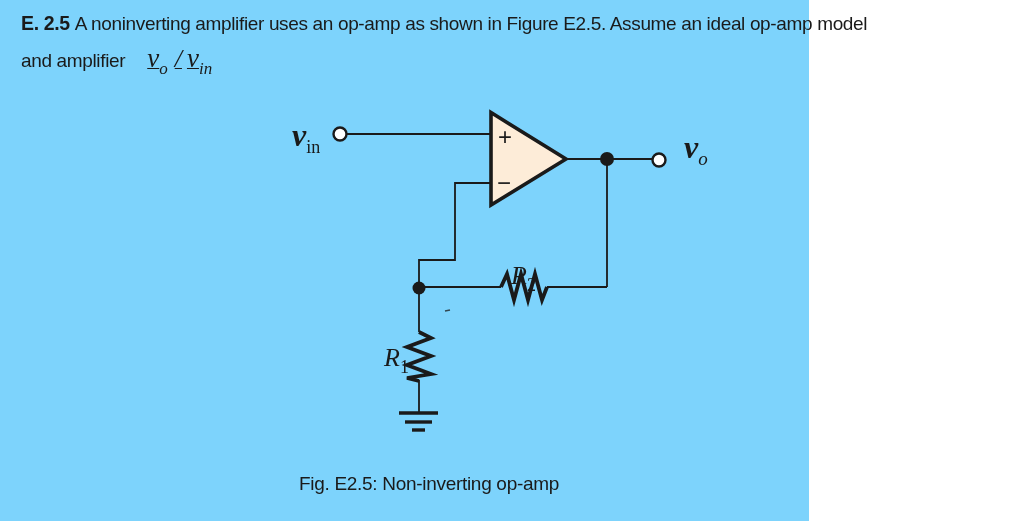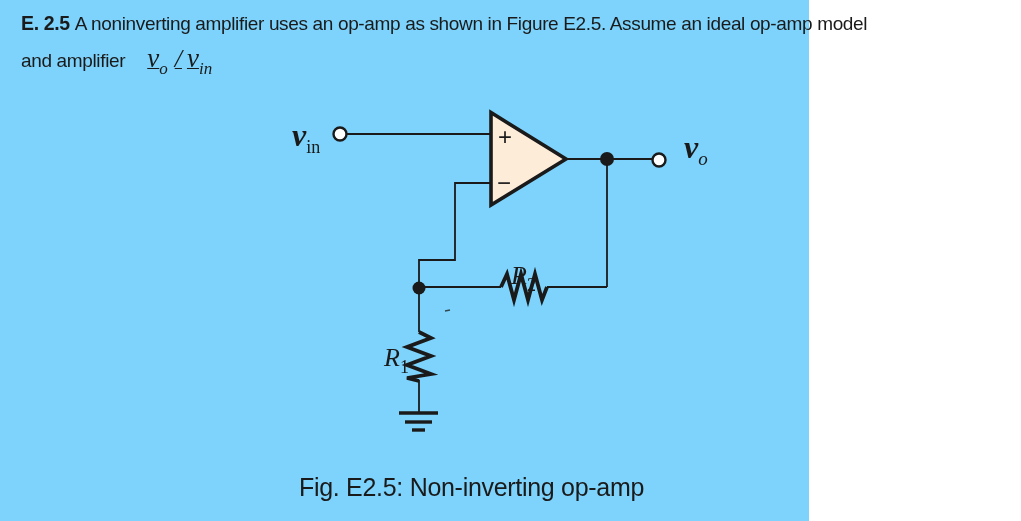--- a/index.html
+++ b/index.html
@@ -35,21 +35,21 @@
   .circuit-label .sub { font-size:19px; position:relative; top:7px; }
   .circuit-label .sub.roman { font-style:normal; font-size:18px; }
   #vin-label { left:292px; top:107px;margin-top:12px; }
   #vo-label  { left:684px; top:131px; }
   #r2-label  { left:511px; top:243px;margin-top:20px; }
   #r1-label  { left:384px; top:345px; }
 
   
   .caption {
     position:absolute; left:299px; top:473px; white-space:nowrap;
-    font-size:25px; letter-spacing:-0.3px; color:var(--ink);
+    font-size:19px; letter-spacing:-0.3px; color:var(--ink);
   }
 
   
   svg.circuit { position:absolute; left:0; top:0; }
   .wire   { stroke:var(--ink); stroke-width:1.8; fill:none; }
   .res    { stroke:var(--ink); stroke-width:3.8; fill:none; stroke-linejoin:miter; }
   .opamp  { fill:var(--opamp-fill); stroke:var(--ink); stroke-width:3.6; stroke-linejoin:miter; }
   .dot    { fill:var(--ink); stroke:none; }
   .term   { fill:#ffffff; stroke:var(--ink); stroke-width:2.4; }
   .gndln  { stroke:var(--ink); stroke-width:3.4; }

